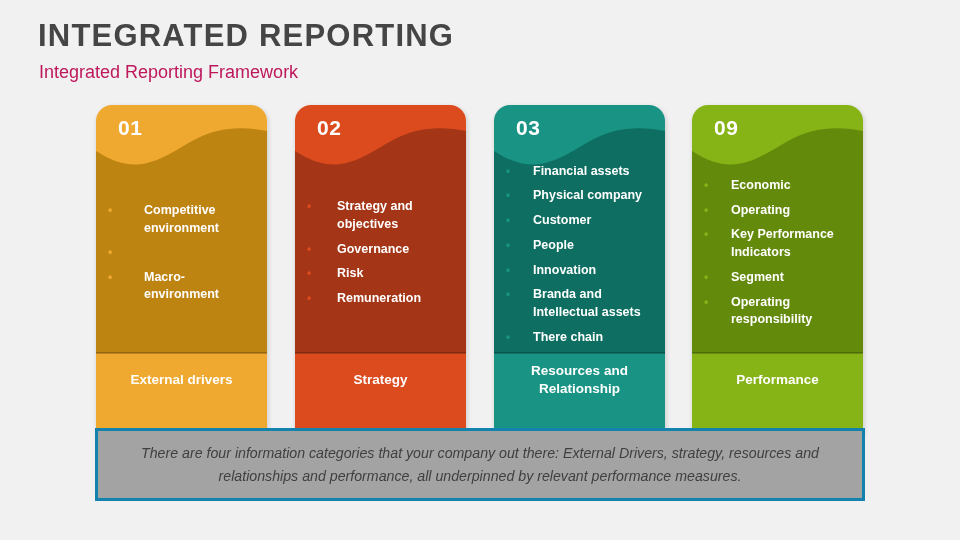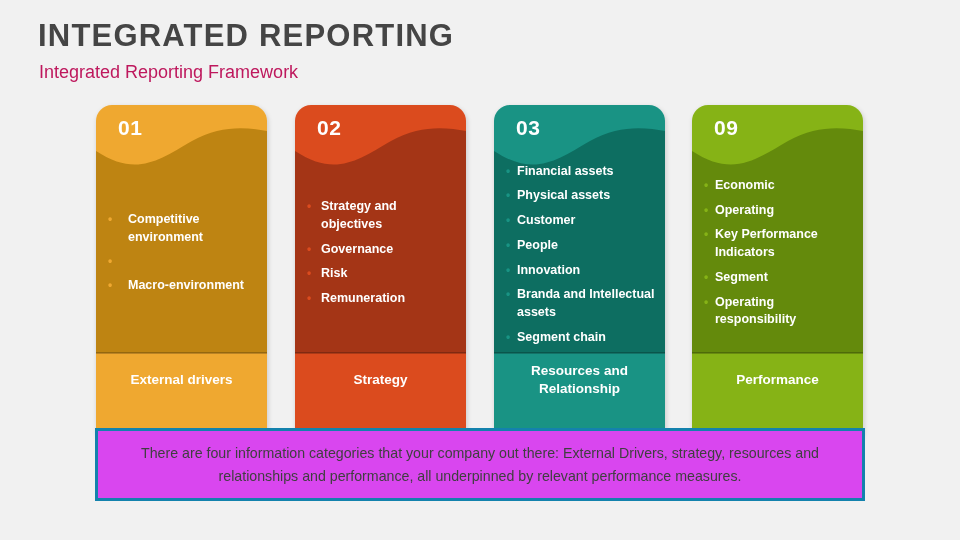--- a/index.html
+++ b/index.html
@@ -100,21 +100,21 @@
     color:#FFFFFF;
   }
   .bullet-dot {
     flex:0 0 auto;
     width:14px;
     font-size:12px;
     line-height:1.42;
     text-align:left;
     padding-left:2px;
   }
-  .bullet-text { flex:1 1 auto; }
+  .bullet-text { flex:1 1 auto;margin-left:16px; }
 
   
   .gap-wide .bullet-dot { width:22px; }
   .gap-mid  .bullet-dot { width:16px; }
   .gap-tight .bullet-dot { width:13px; }
 
   
   .footer-label {
     position:absolute;
     left:0; right:0;
@@ -222,41 +222,41 @@
     </div>
     <div class="footer-line"></div>
     <div class="num">03</div>
     <div class="bullets gap-tight top-align">
       <div class="bullet-item">
         <span class="bullet-dot" style="color: rgb(25, 147, 132);">•</span>
         <span class="bullet-text">Financial assets</span>
       </div>
       <div class="bullet-item">
         <span class="bullet-dot" style="color: rgb(25, 147, 132);">•</span>
-        <span class="bullet-text">Physical assets</span>
+        <span class="bullet-text">Physical company</span>
       </div>
       <div class="bullet-item">
         <span class="bullet-dot" style="color: rgb(25, 147, 132);">•</span>
         <span class="bullet-text">Customer</span>
       </div>
       <div class="bullet-item">
         <span class="bullet-dot" style="color: rgb(25, 147, 132);">•</span>
         <span class="bullet-text">People</span>
       </div>
       <div class="bullet-item">
         <span class="bullet-dot" style="color: rgb(25, 147, 132);">•</span>
         <span class="bullet-text">Innovation</span>
       </div>
       <div class="bullet-item">
         <span class="bullet-dot" style="color: rgb(25, 147, 132);">•</span>
         <span class="bullet-text">Branda and Intellectual assets</span>
       </div>
       <div class="bullet-item">
         <span class="bullet-dot" style="color: rgb(25, 147, 132);">•</span>
-        <span class="bullet-text">Segment chain</span>
+        <span class="bullet-text">There chain</span>
       </div>
     </div>
     <div class="footer-label">Resources and Relationship</div>
   </div>
 
   <div class="card c4">
     <div class="card-base" style="background: rgb(134, 179, 22);"></div>
     <div class="card-body-wrap">
       <svg class="wave" viewBox="0 0 171 248" preserveAspectRatio="none">
         <path d="M0,46 C40,72 62,56 96,36 C124,20 150,22 171,26 L171,248 L0,248 Z" fill="#648A0C"></path>
@@ -282,17 +282,17 @@
         <span class="bullet-text">Segment</span>
       </div>
       <div class="bullet-item">
         <span class="bullet-dot" style="color: rgb(134, 179, 22);">•</span>
         <span class="bullet-text">Operating responsibility</span>
       </div>
     </div>
     <div class="footer-label">Performance</div>
   </div>
 
-  <div id="caption" style="border-color: rgb(19, 130, 173); background: #d946ef;">
+  <div id="caption" style="border-color: rgb(19, 130, 173); background: #a3a3a3; font-style: italic;">
     <div id="caption-text">There are four information categories that your company out there: External Drivers, strategy, resources and relationships and performance, all underpinned by relevant performance measures.</div>
   </div>
 
 </div>
 
 </body></html>

